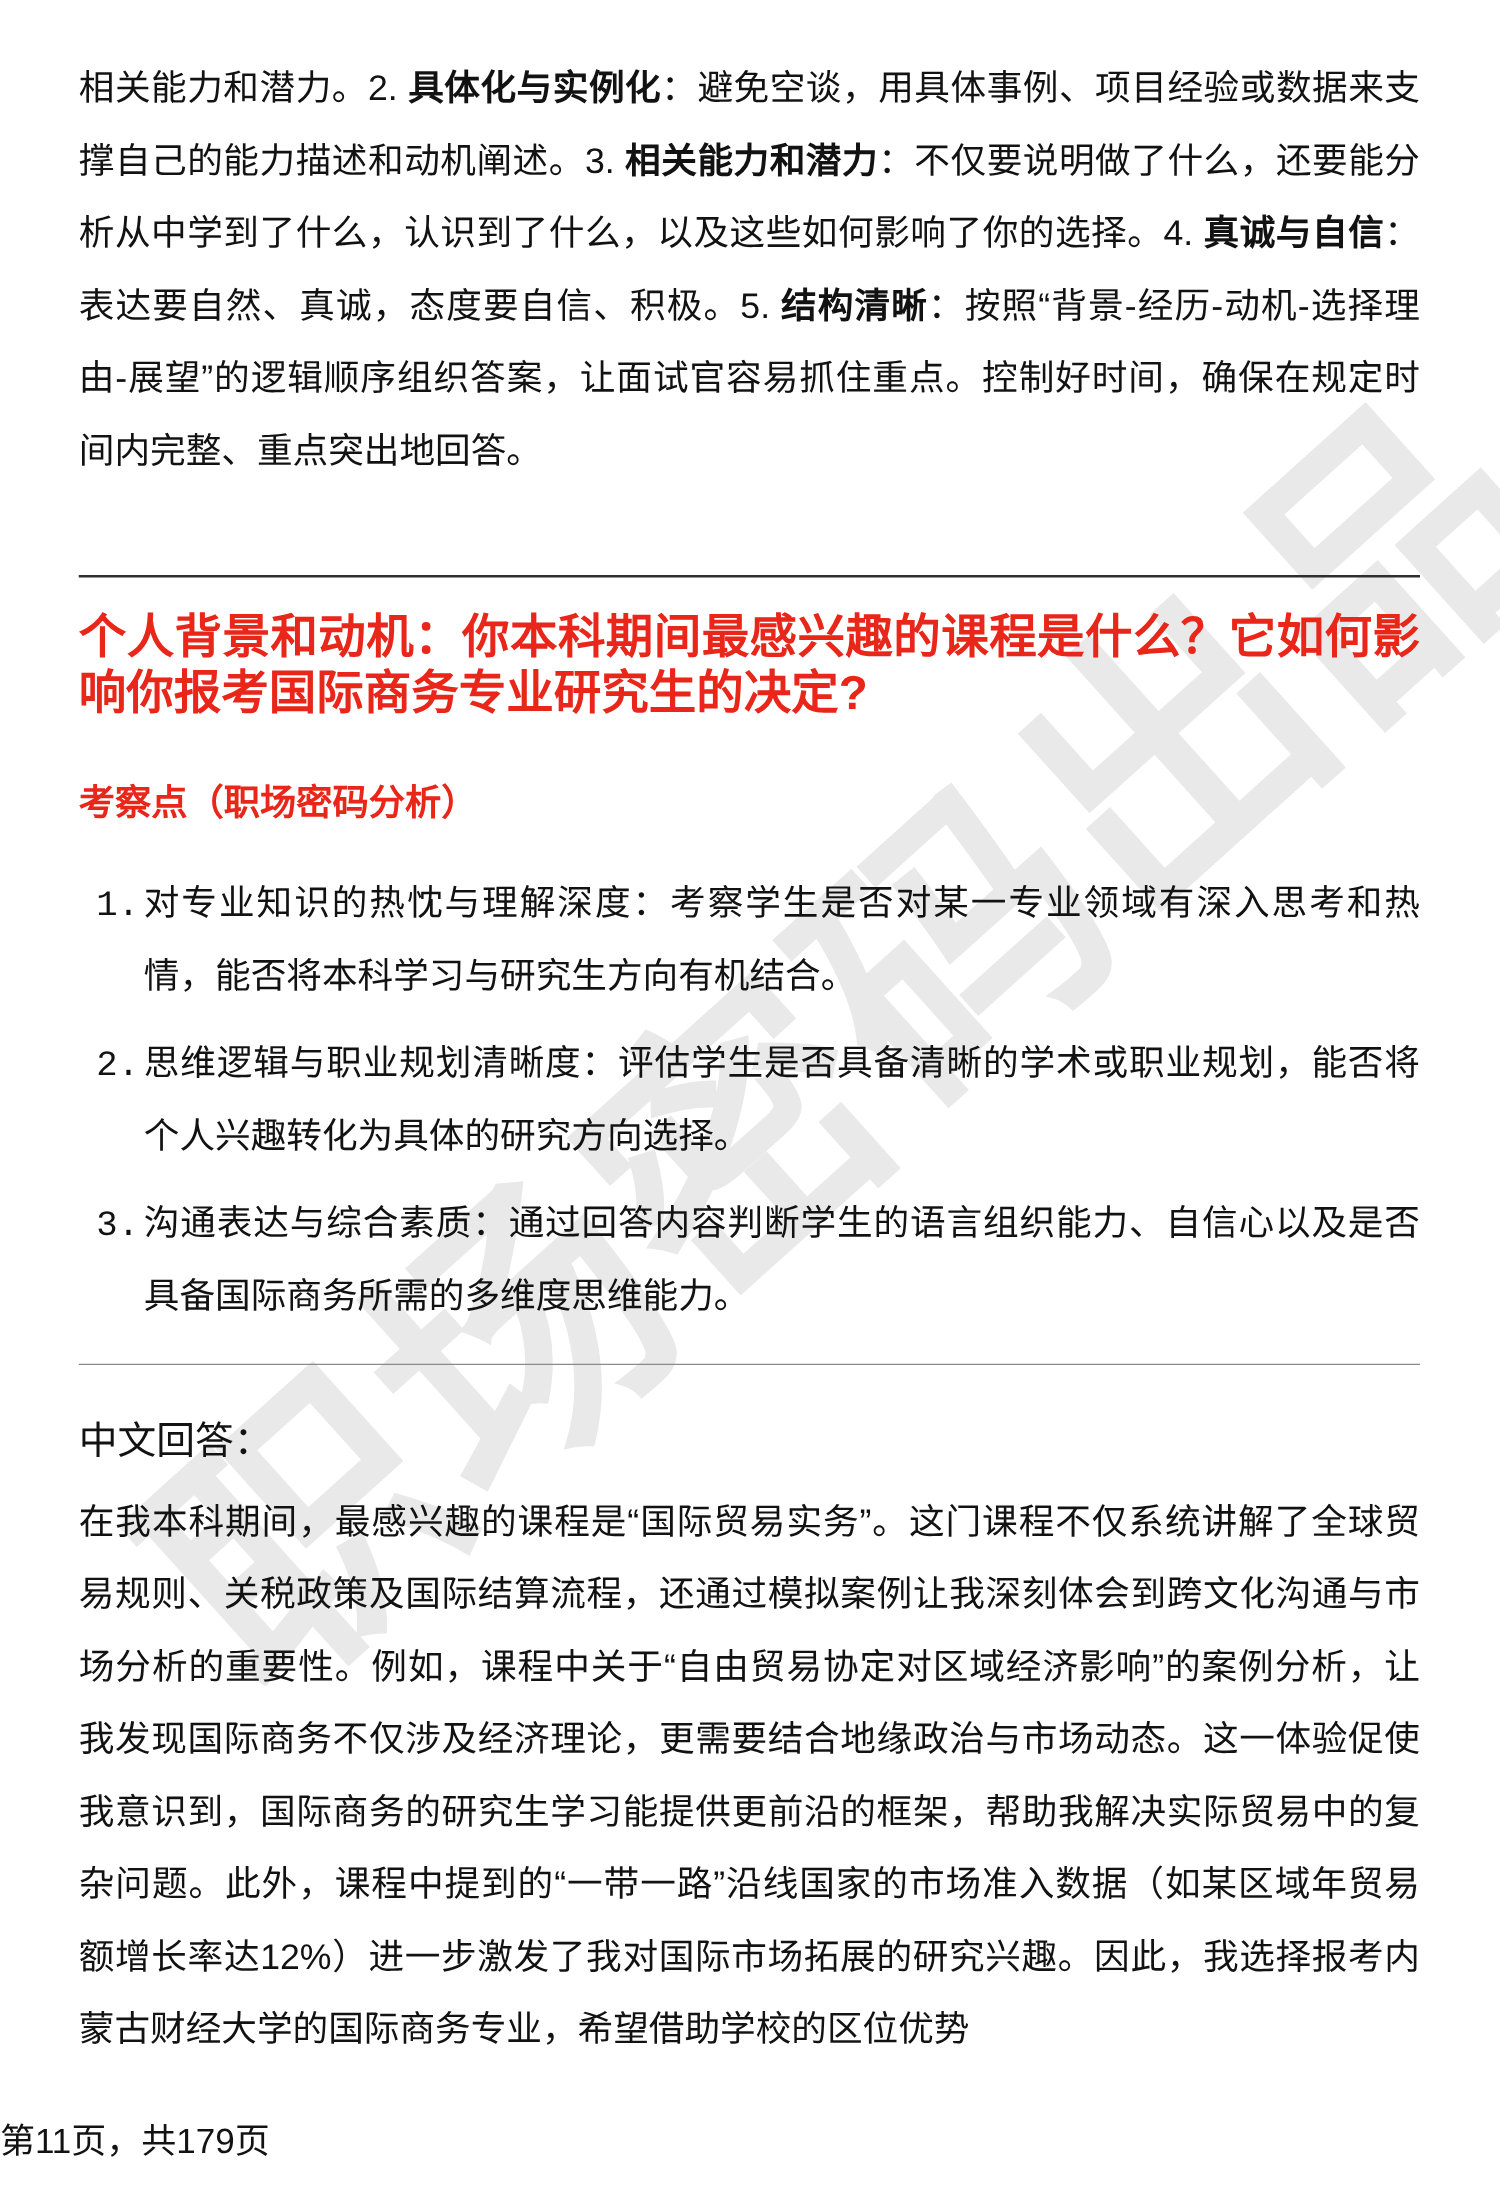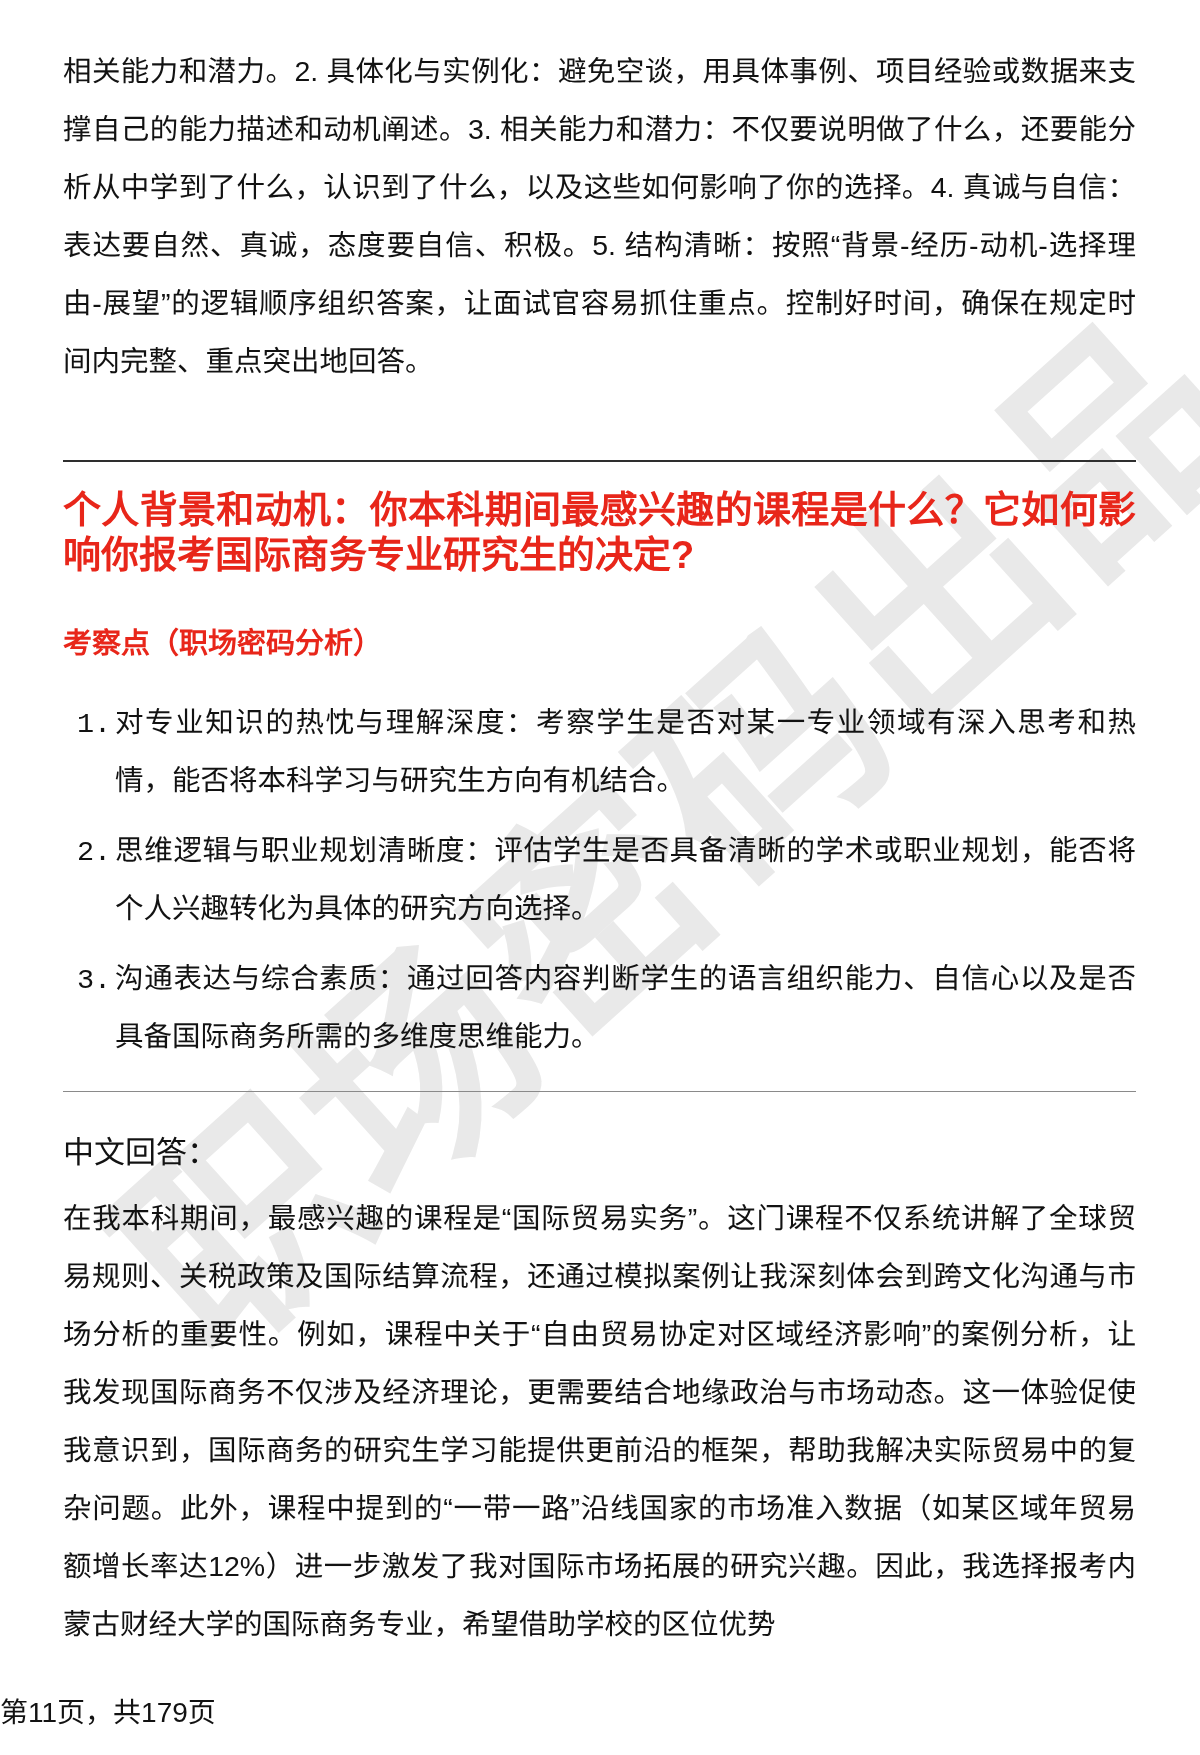--- a/index.html
+++ b/index.html
@@ -37,21 +37,21 @@
     z-index:1;
     padding:42px 64px 0 63px;
   }
   .intro{
     margin:0;
     font-size:28.5px;
     line-height:58px;
     text-align:justify;
     color:var(--ink);
   }
-  .intro strong{font-weight:400;}
+  .intro strong{font-weight:700;}
   .divider{
     border:none;
     margin:0;
   }
   .divider-1{
     margin-top:70px;
     border-top:2px solid #2e2e2e;
   }
   .divider-2{
     margin-top:23px;

